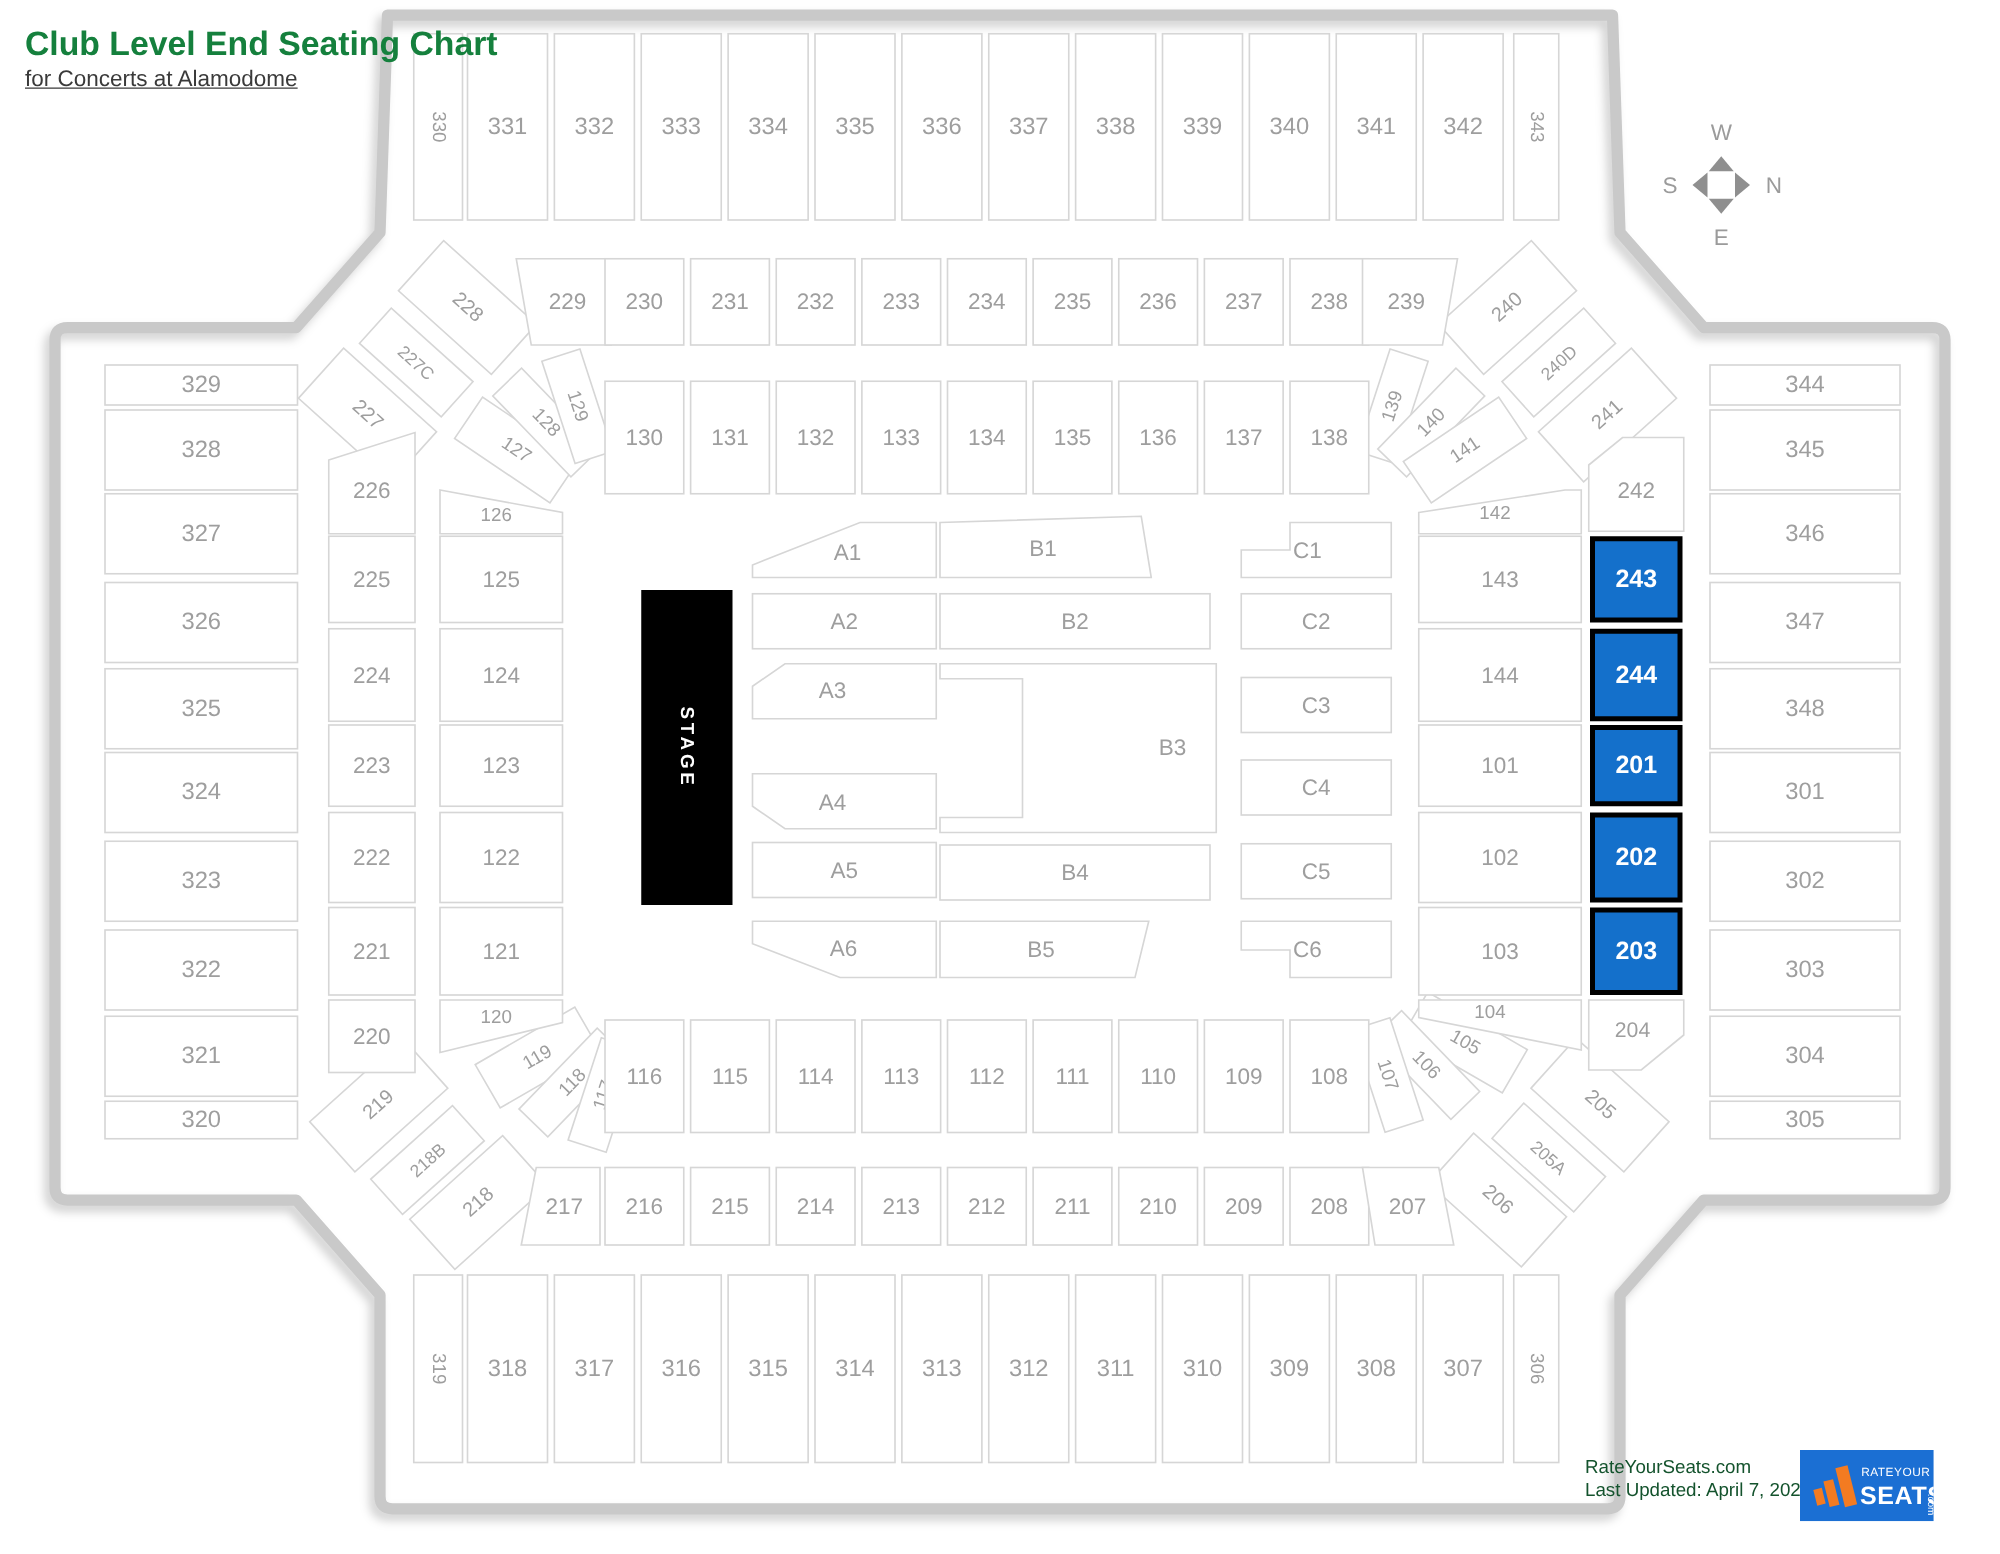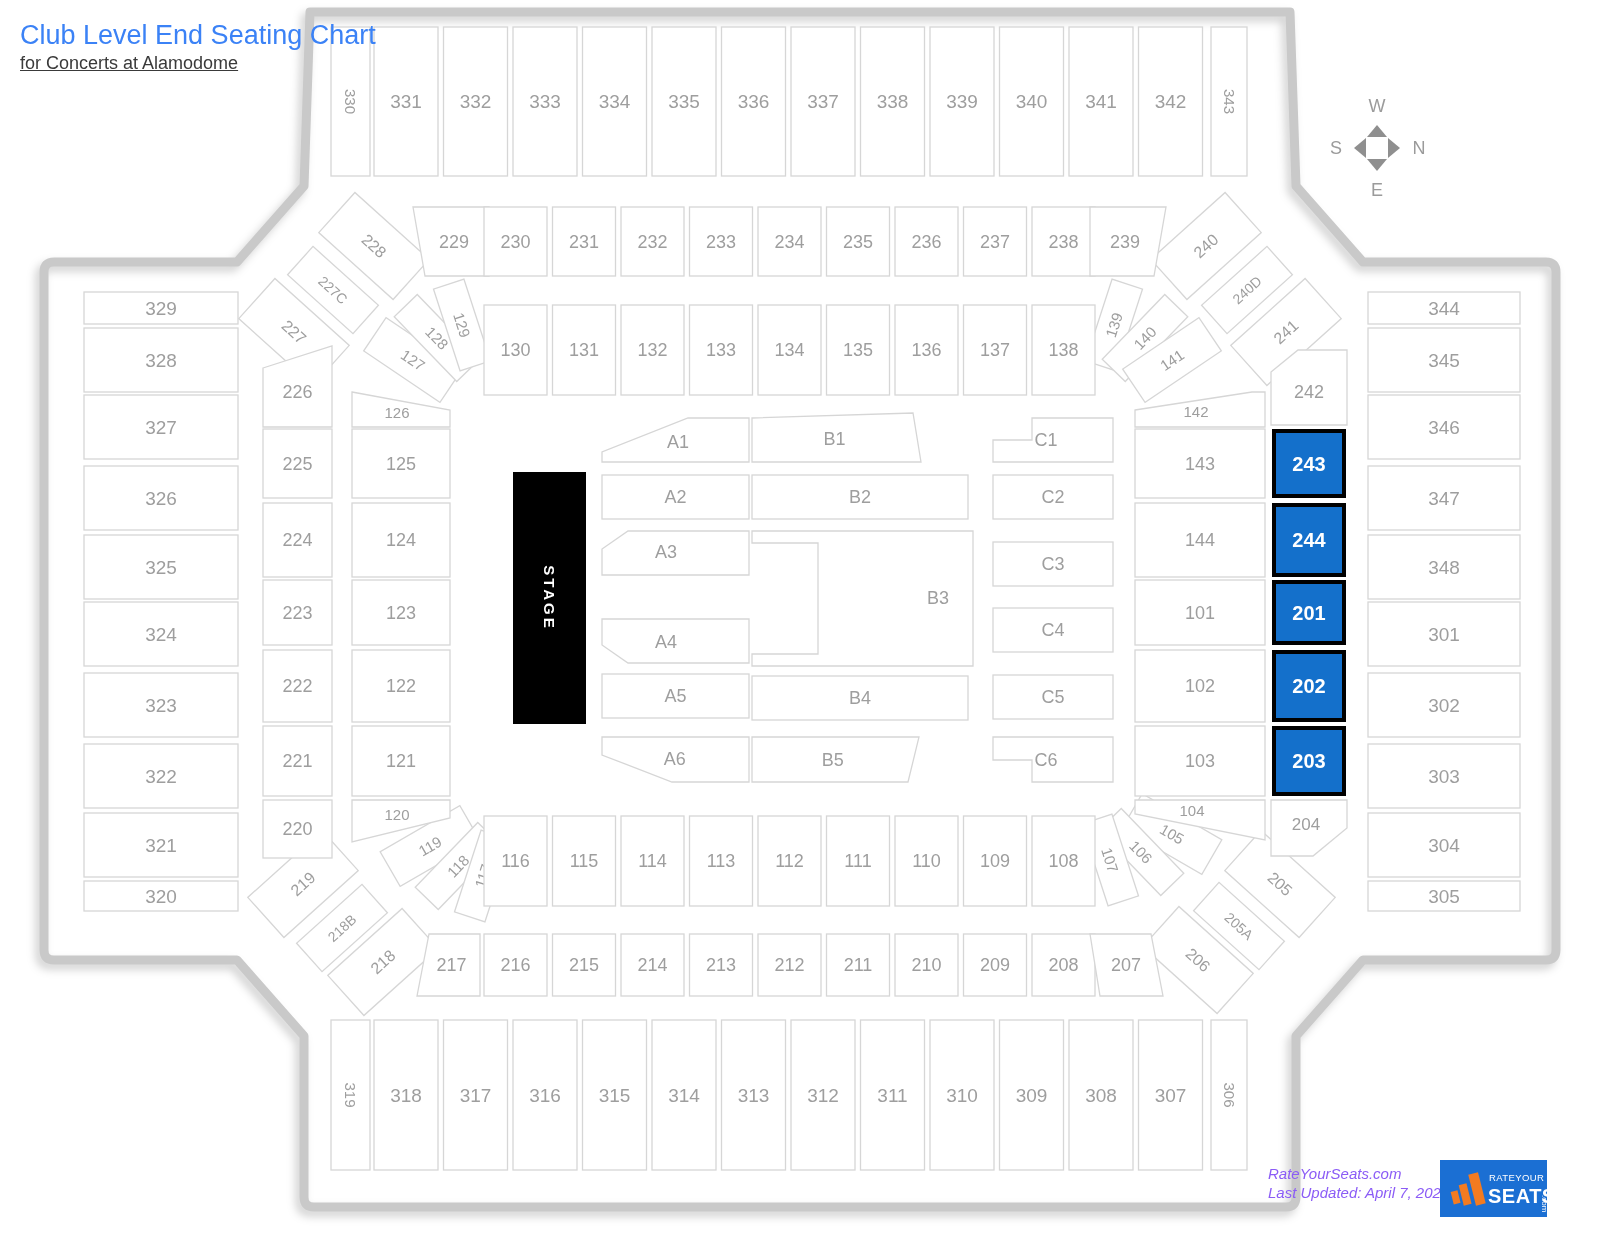--- a/index.html
+++ b/index.html
@@ -9,23 +9,23 @@
   #stadium-outline{fill:none;stroke:#c9c9c9;stroke-width:9;stroke-linejoin:round;
         filter:drop-shadow(-4px 5px 4px rgba(0,0,0,0.18));}
   .sec{fill:#ffffff;stroke:#d6d6d6;stroke-width:1.3;}
   .sec.hl{stroke:#000;stroke-width:4;}
   .sec.stage{stroke:none;}
   text{font-family:"Liberation Sans",sans-serif;}
   .lbl{fill:#9e9e9e;text-anchor:middle;dominant-baseline:central;}
   .lbl.hl{fill:#fff;font-weight:bold;}
   .lbl.stage{fill:#fff;font-weight:bold;letter-spacing:3px;}
   #title-block{position:absolute;left:20px;top:20px;}
-  #title-block h1{margin:0;font-size:27px;font-weight:normal;color:#3b82f6;line-height:1.15;}
+  #title-block h1{margin:0;font-size:27px;font-weight:bold;color:#15803d;line-height:1.15;}
   #title-block p{margin:2px 0 0 0;font-size:18px;color:#3a3a3a;text-decoration:underline;}
-  #footer-credits{position:absolute;left:1268px;top:1164px;font-size:15px;color:#8b5cf6;line-height:19px;font-style:italic;}
+  #footer-credits{position:absolute;left:1268px;top:1164px;font-size:15px;color:#14532d;line-height:19px;}
   #logo{position:absolute;left:1440px;top:1160px;width:129px;height:57px;}
   .compass-letter{fill:#9b9b9b;font-size:18px;text-anchor:middle;dominant-baseline:central;}
   .compass-arrow{fill:#8f8f8f;}
 </style>
 </head>
 <body>
 
 <div id="page">
 
   <svg id="chart" viewBox="0 0 1600 1243">

